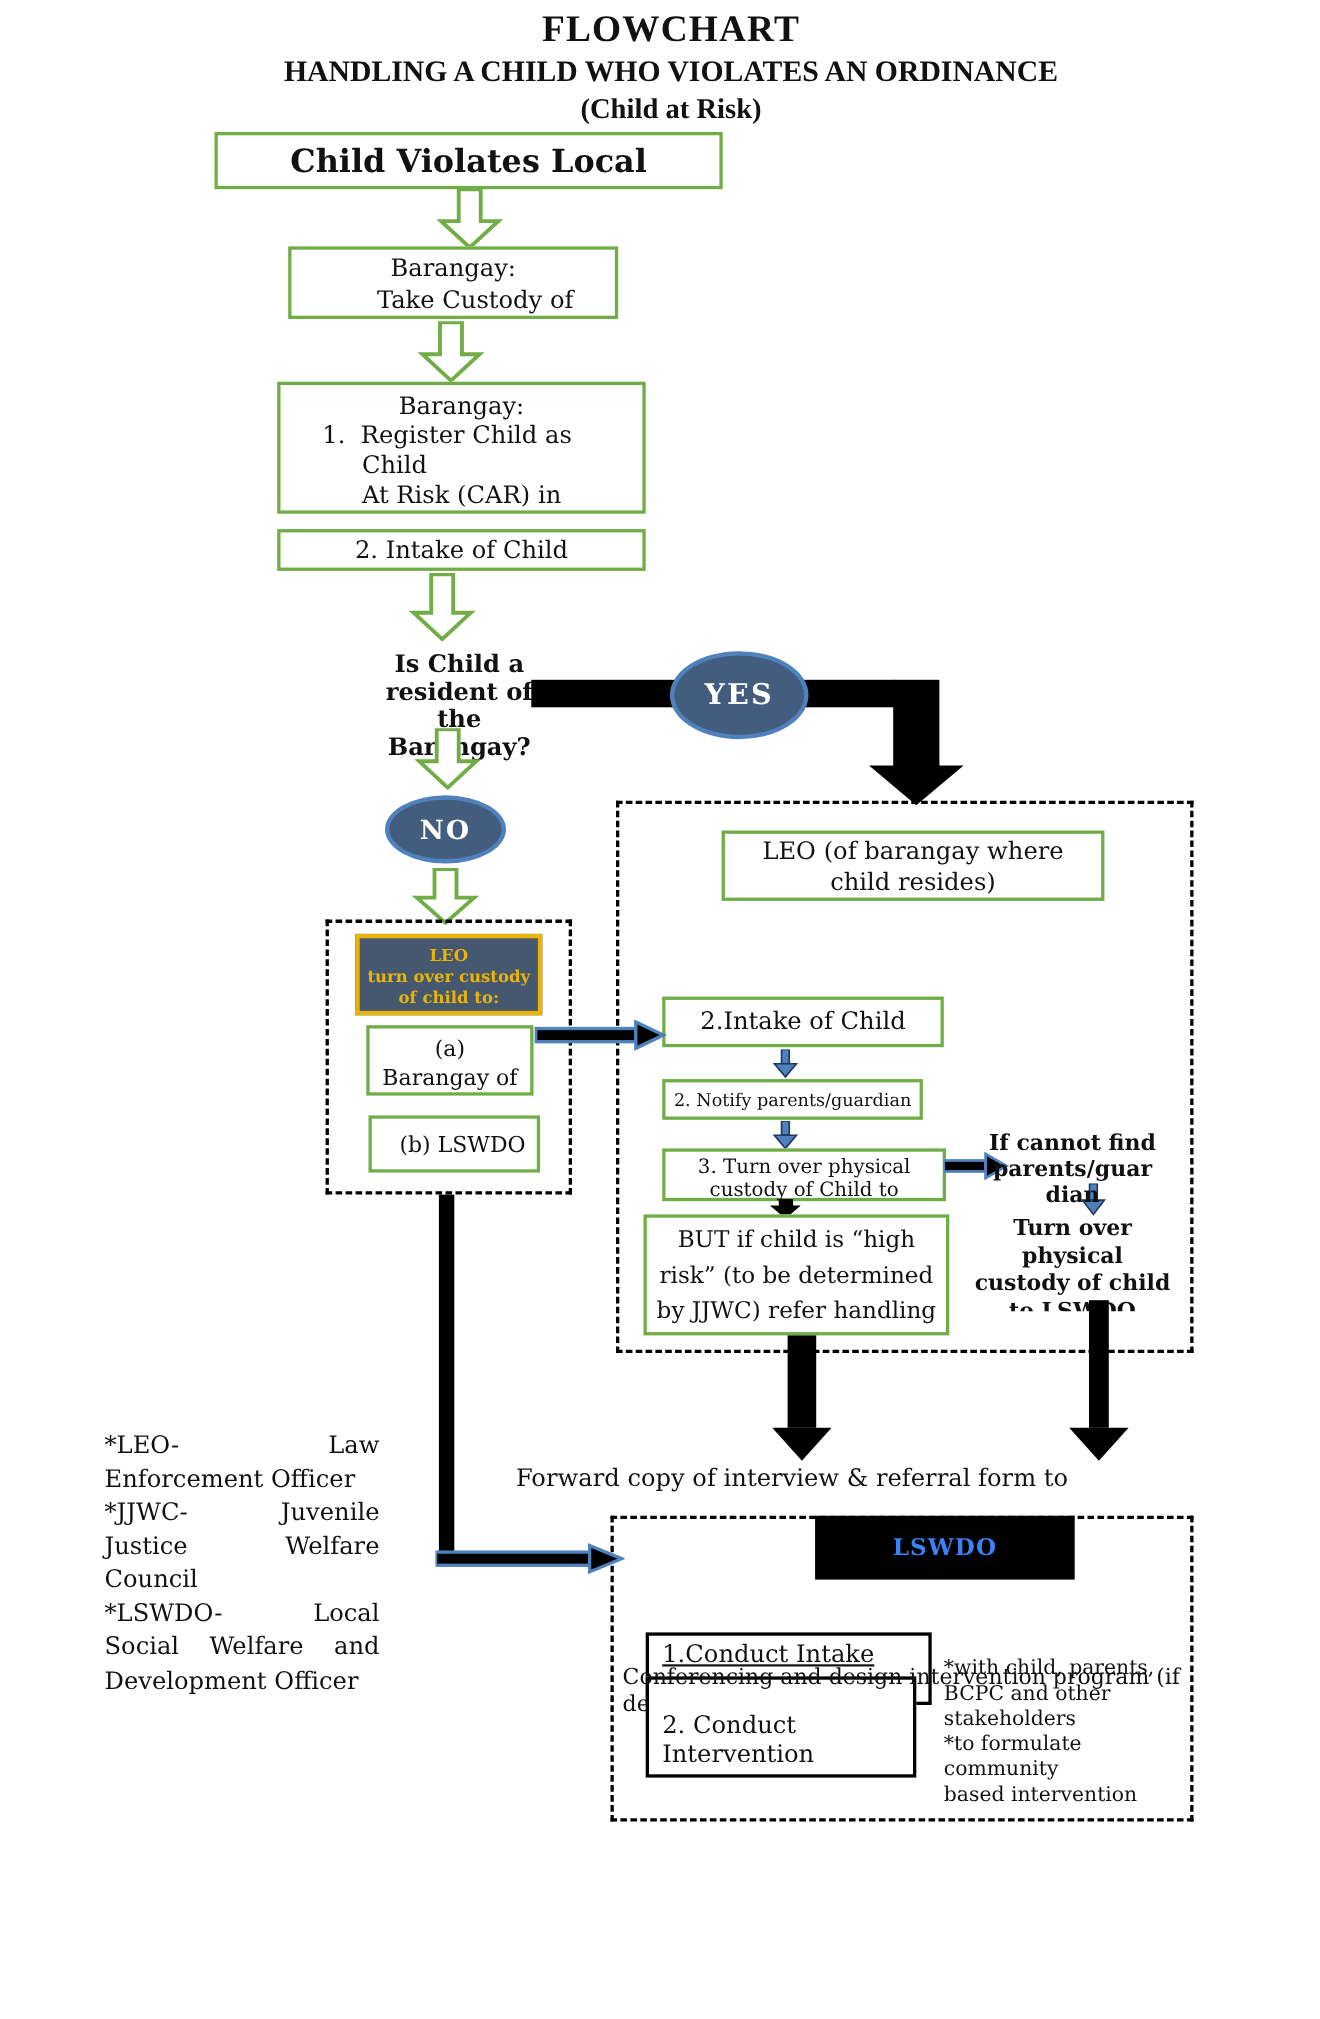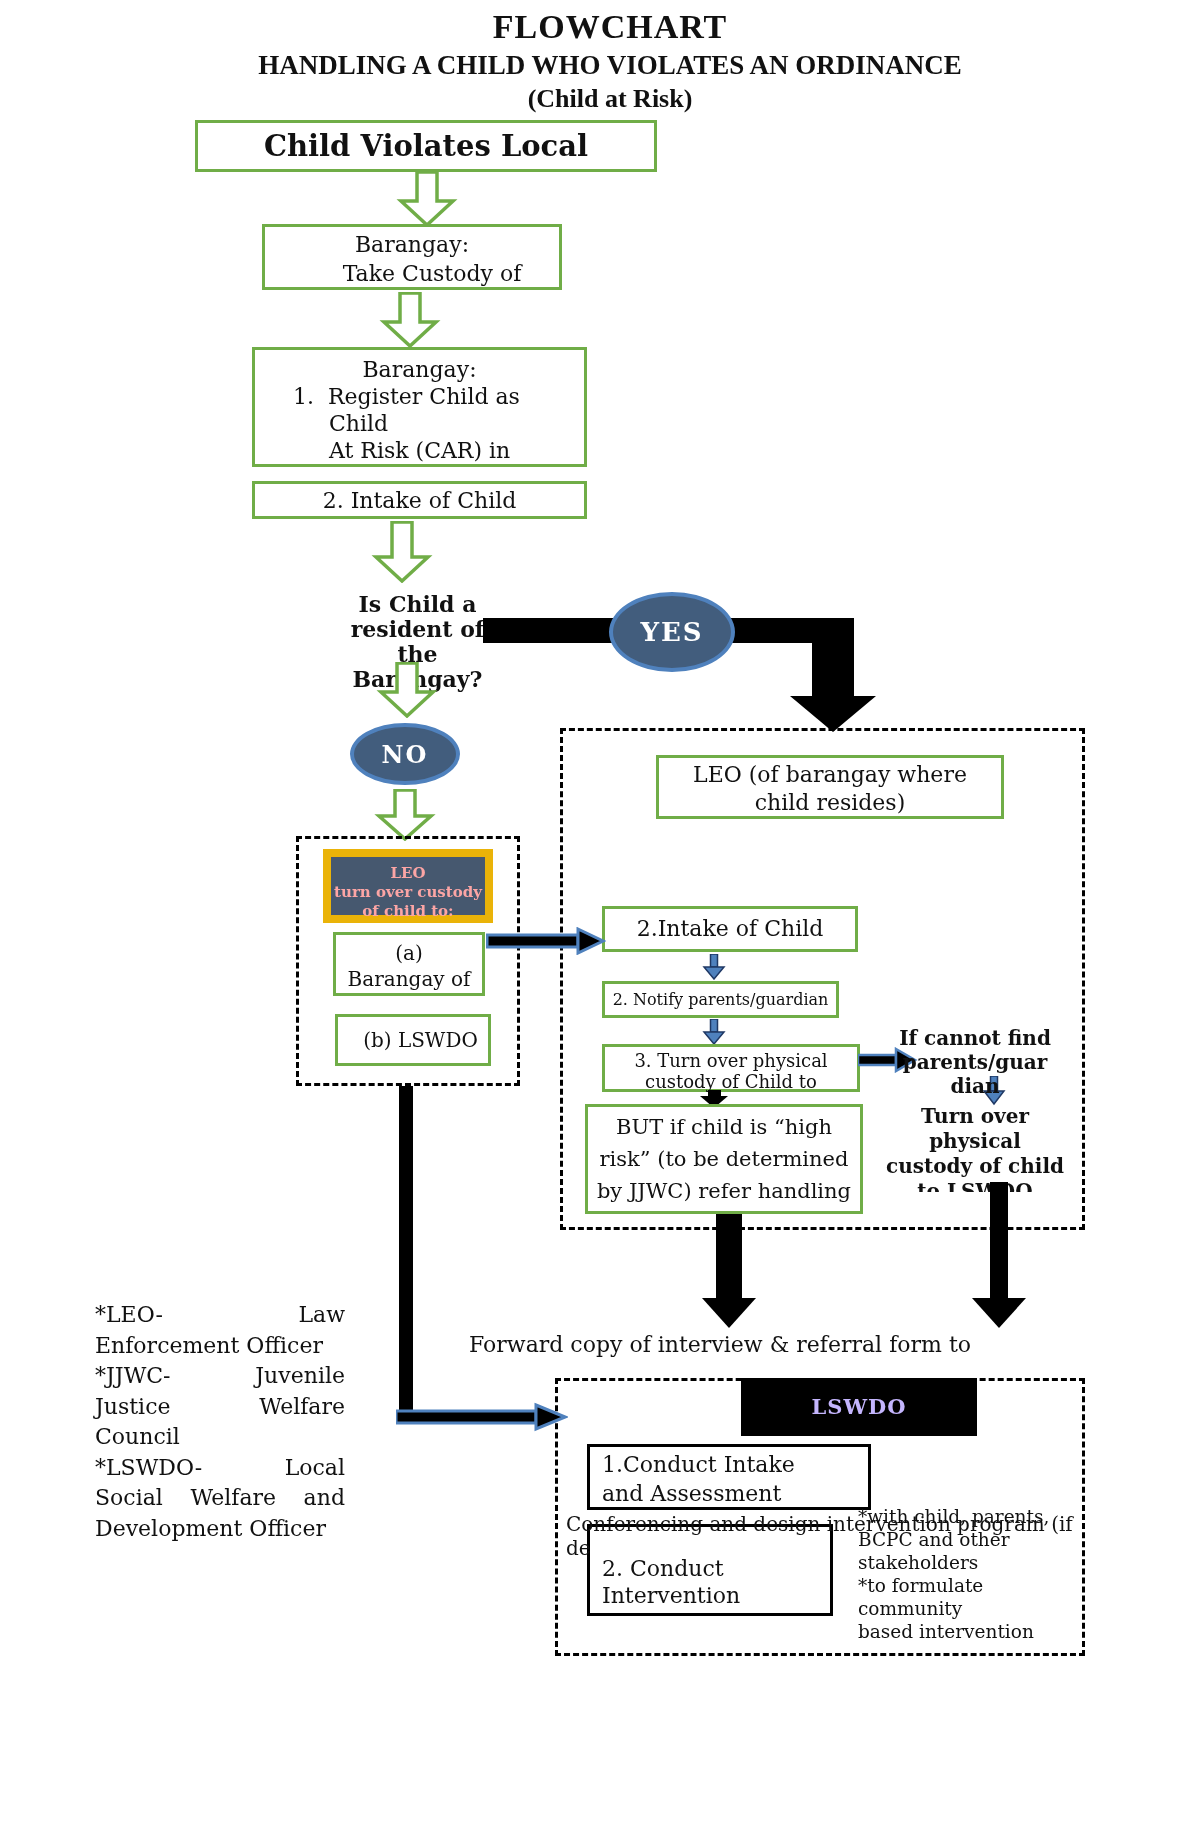--- a/index.html
+++ b/index.html
@@ -94,21 +94,21 @@
     </div>
 
   <div class="abs" style="left:373px;top:789px;">
     <svg width="64" height="52" viewBox="0 0 64 52">
         <polygon points="22,1 42,1 42,27 58,27 32,50 6,27 22,27" fill="#fff" stroke="#70ad47" stroke-width="3.5"></polygon>
       </svg>
   </div>
 
   <div class="abs dash" style="left:296px;top:836px;width:224px;height:250px;"></div>
 
-  <div class="abs bk b ctr" style="left:323px;top:849px;width:170px;height:74px;background:#46586f;border:8px solid #eab308;color:#fca5a5;font-size:15px;line-height:19px;padding-top:7px;">
+  <div class="abs bk b ctr" style="left:323px;top:849px;width:170px;height:74px;background:#46586f;border:4px solid #eab308;color:#eab308;font-size:15px;line-height:19px;padding-top:7px;">
     <div>LEO</div>
     <div>turn over custody</div>
     <div>of child to:</div>
   </div>
 
   <div class="abs gbox bk ctr" style="left:333px;top:932px;width:152px;height:64px;font-size:20px;line-height:26px;padding-top:5px;">
     <div>(a)</div>
     <div>Barangay of</div>
   </div>
 
@@ -210,23 +210,23 @@
 
   <div class="abs" style="left:396px;top:1402px;z-index:5;">
     <svg width="172" height="30" viewBox="0 0 172 30">
       <rect x="0" y="9" width="140" height="12" fill="#000" stroke="#4f81bd" stroke-width="3"></rect>
       <path d="M140,3 L169,15 L140,27 Z" fill="#000" stroke="#4f81bd" stroke-width="3"></path>
     </svg>
   </div>
 
   <div class="abs dash" style="left:555px;top:1378px;width:530px;height:278px;"></div>
 
-  <div class="abs bk b ctr" style="left:741px;top:1378px;width:236px;height:58px;background:#000;color:#c4b5fd;font-size:21px;line-height:58px;letter-spacing:1px;z-index:2;">LSWDO</div>
-
-  <div class="abs blkbox bk" style="left:587px;top:1444px;width:284px;height:66px;font-size:22px;line-height:29px;padding:3px 0 0 12px;z-index:2;">
+  <div class="abs bk b ctr" style="left:741px;top:1378px;width:236px;height:58px;background:#000;color:#3b82f6;font-size:21px;line-height:58px;letter-spacing:1px;z-index:2;">LSWDO</div>
+
+  <div class="abs blkbox bk" style="left:587px;top:1484px;width:260px;height:66px;font-size:22px;line-height:29px;padding:3px 0 0 12px;z-index:2;text-decoration:underline;">
     <div>1.Conduct Intake</div>
     <div>and Assessment</div>
   </div>
 
   <div class="abs blkbox bk" style="left:587px;top:1524px;width:246px;height:92px;font-size:22px;line-height:27px;padding:28px 0 0 12px;z-index:2;">
     <div>2. Conduct</div>
     <div>Intervention</div>
   </div>
 
   <div class="abs bk" style="left:858px;top:1505px;width:222px;font-size:18.5px;line-height:23px;z-index:3;">

